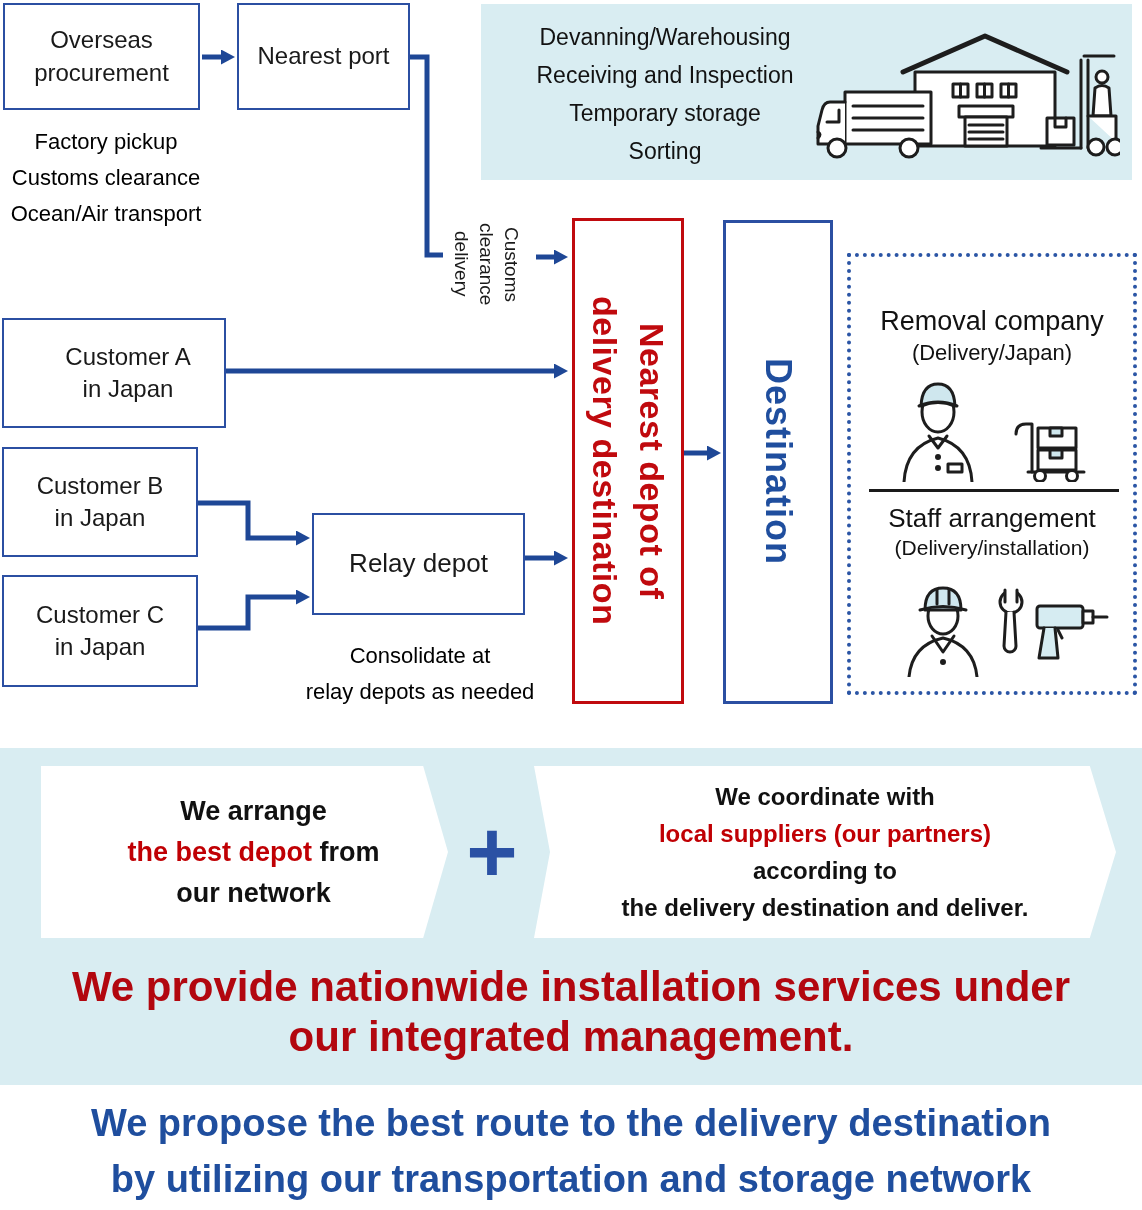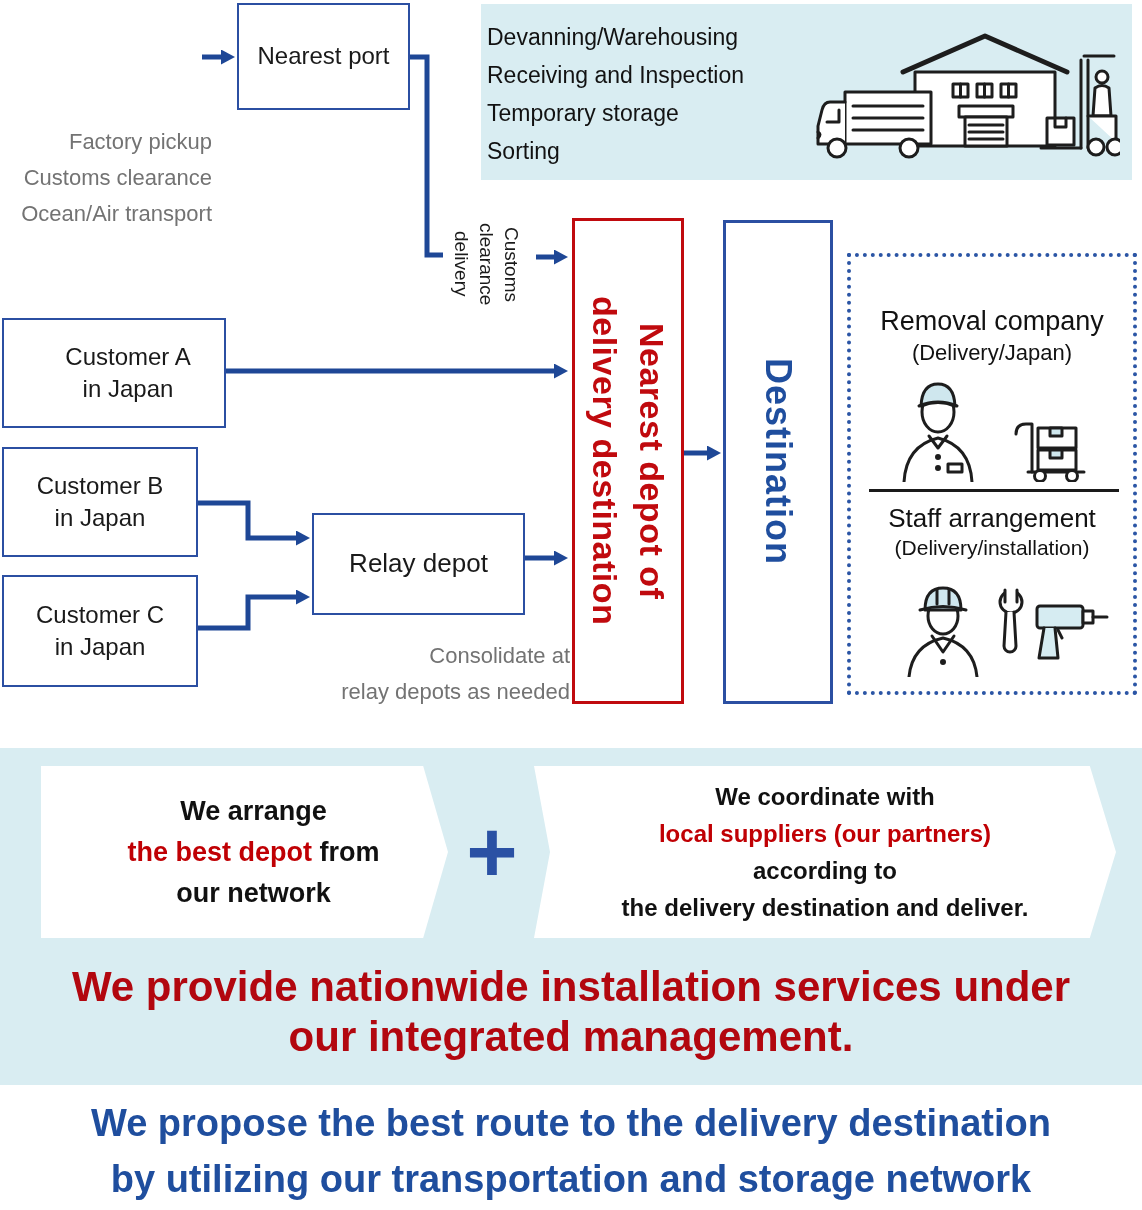--- a/index.html
+++ b/index.html
@@ -8,27 +8,27 @@
     font-family:"Liberation Sans",sans-serif;color:#1a1a1a;background:#ffffff;
   }
   .pre{white-space:pre-line;}
   .abs{position:absolute;}
   .box{
     position:absolute;background:#fff;border:2px solid #2b4fa2;
     display:flex;align-items:center;justify-content:center;
     text-align:center;line-height:1.35;
   }
   .node-label{font-size:24px;color:#1a1a1a;}
-  .note{position:absolute;text-align:right;color:#737373;}
+  .note{position:absolute;text-align:center;color:#000000;}
   .panel-devanning{
     position:absolute;left:481px;top:4px;width:651px;height:176px;
     background:#d9edf2;
   }
   .devanning-text{
-    position:absolute;left:6px;top:14px;width:356px;
+    position:absolute;left:6px;top:14px;width:356px;text-align:center;
     font-size:23px;line-height:38px;color:#121212;font-weight:500;
   }
   .vwrap{display:flex;align-items:center;justify-content:center;}
   .vtext{
     writing-mode:vertical-rl;white-space:pre-line;text-align:center;
   }
   .customs-label{
     position:absolute;left:443px;top:196px;width:86px;height:136px;
   }
   .customs-label .vtext{font-size:19px;line-height:25px;color:#1a1a1a;}
@@ -101,20 +101,22 @@
       <path d="M410,57 H427 V255 H443"></path>
       <path d="M536,257 H555" marker-end="url(#ah)"></path>
       <path d="M198,371 H555" marker-end="url(#ah)"></path>
       <path d="M198,503 H248 V538 H297" marker-end="url(#ah)"></path>
       <path d="M198,628 H248 V597 H297" marker-end="url(#ah)"></path>
       <path d="M525,558 H555" marker-end="url(#ah)"></path>
       <path d="M678,453 H708" marker-end="url(#ah)"></path>
     </g>
   </svg>
 
+  <div class="box node-label pre" style="left:3px;top:3px;width:193px;height:103px;">Overseas
+procurement</div>
 
   <div class="box node-label pre" style="left:237px;top:3px;width:169px;height:103px;">Nearest port</div>
 
   <div class="note pre" style="left:0;top:124px;width:212px;font-size:22px;line-height:36px;">Factory pickup
 Customs clearance
 Ocean/Air transport</div>
 
   <div class="panel-devanning">
     <div class="devanning-text pre">Devanning/Warehousing
 Receiving and Inspection

